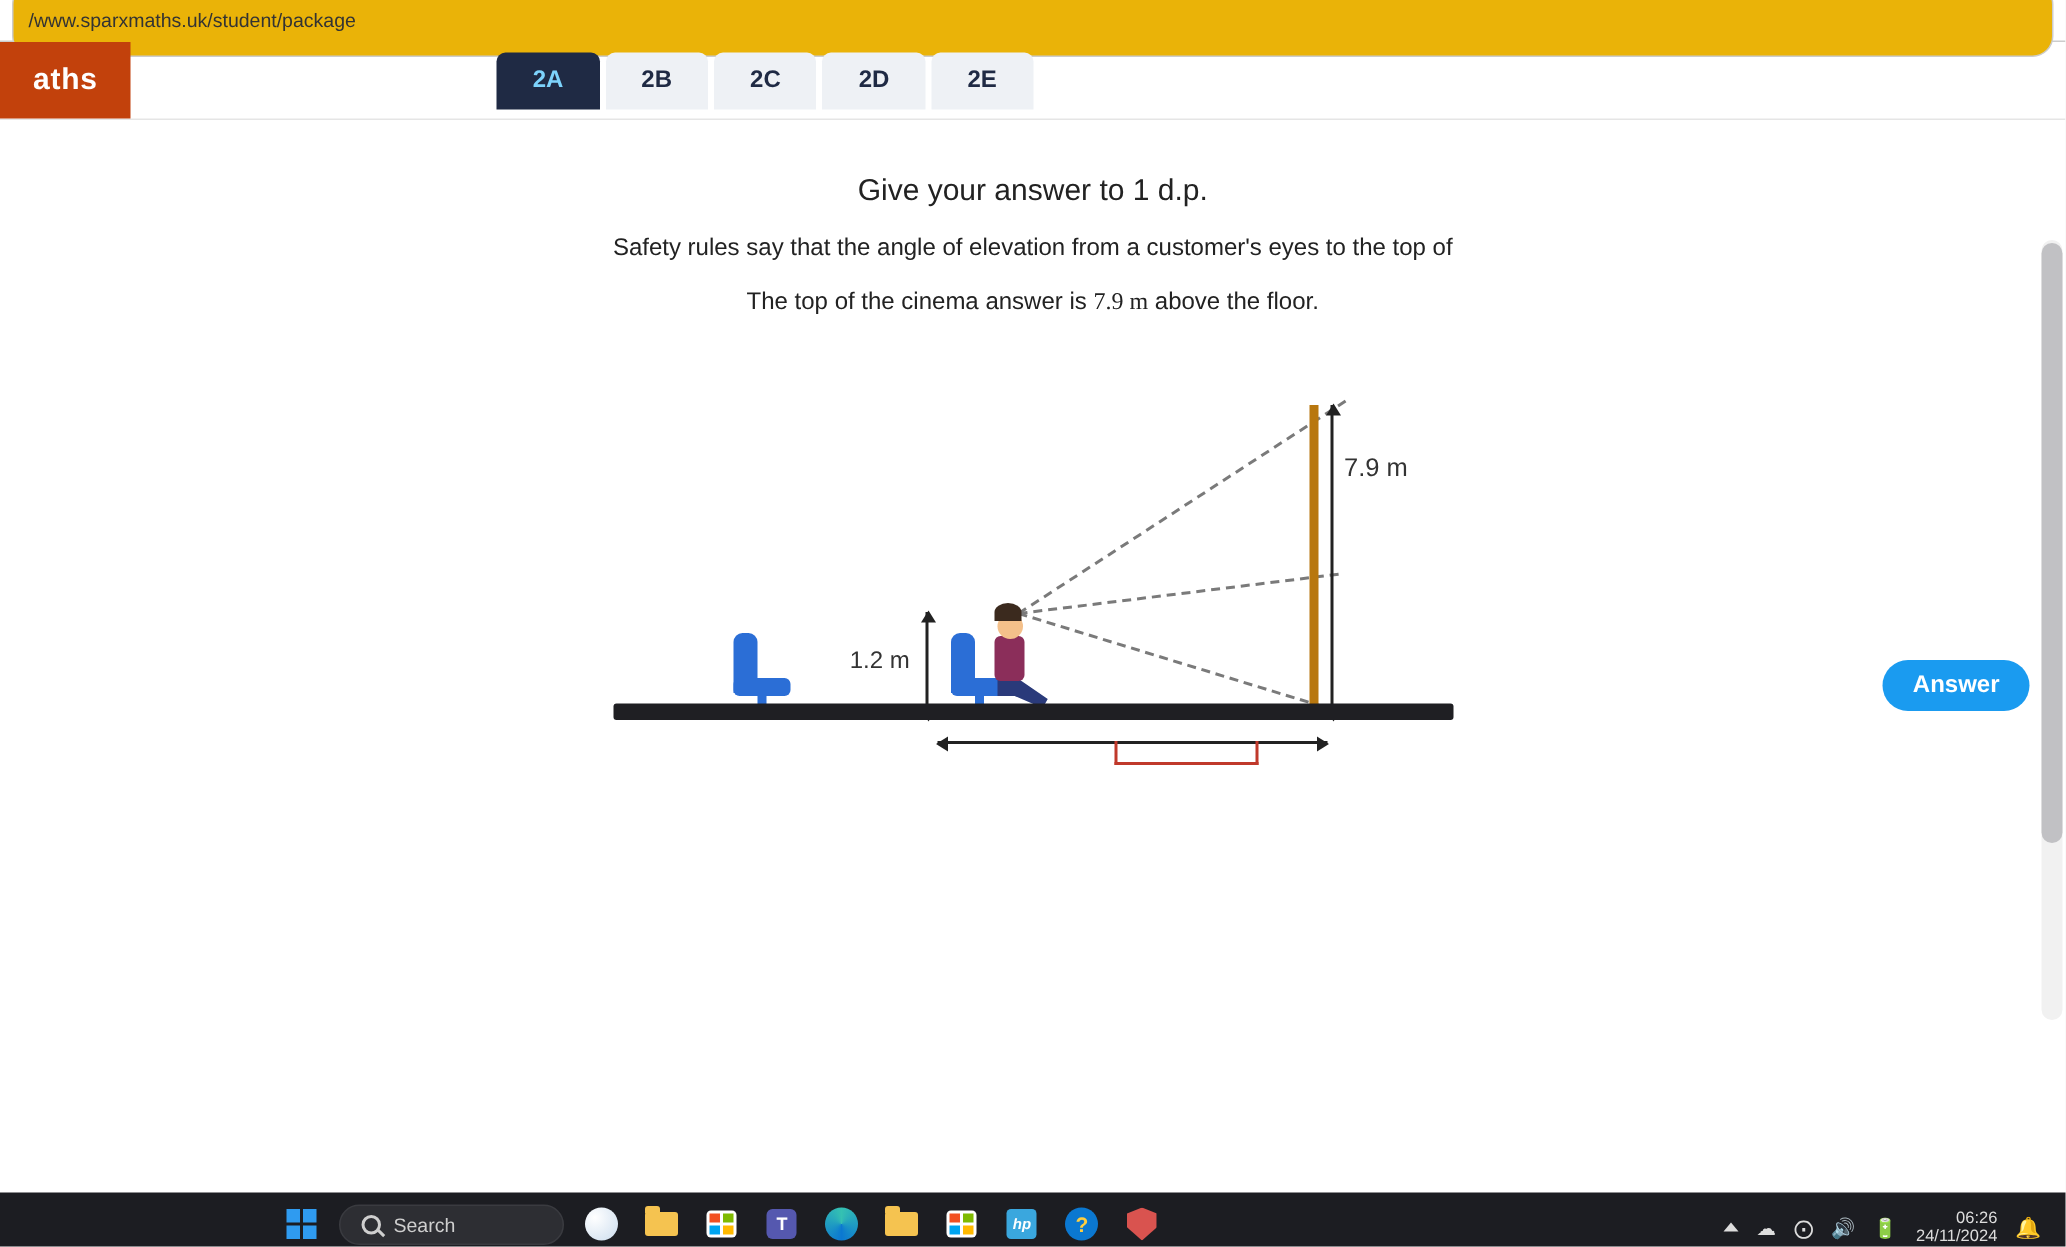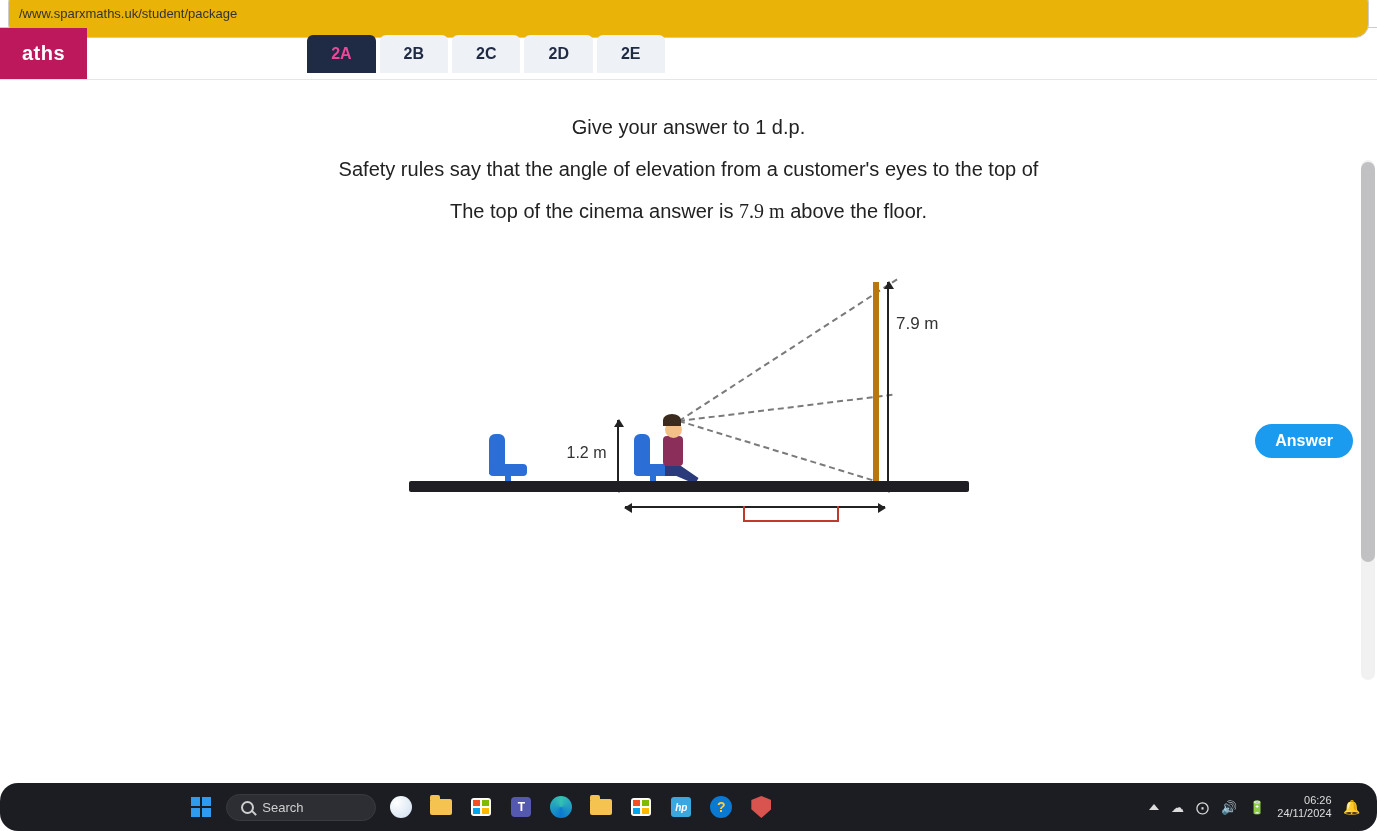--- a/index.html
+++ b/index.html
@@ -2,28 +2,28 @@
 <html><head>
   <meta charset="utf-8">
   <style>
     * { box-sizing: border-box; margin: 0; padding: 0; font-family: -apple-system, BlinkMacSystemFont, "Segoe UI", Arial, sans-serif; }
     html, body { width: 1377px; height: 831px; background: #f5f5f5; overflow: hidden; }
 
     .addr-bar { background: #fff; height: 28px; display: flex; align-items: center; padding: 2px 8px; border-bottom: 1px solid #ccc; color:#333; font-size:13px;}
     .addr-box { flex:1; border:1px solid #ccc; border-radius:14px; padding:16px 10px; background:#eab308;}
 
     .header-bar { display:flex; align-items:center; background:#fff; border-bottom:1px solid #e5e5e5; padding:0; height:52px;}
-    .brand { background:#be185d; color:#fff; padding:0 22px; height:100%; display:flex; align-items:center; font-weight:700; font-size:20px; letter-spacing:0.5px;}
+    .brand { background:#c2410c; color:#fff; padding:0 22px; height:100%; display:flex; align-items:center; font-weight:700; font-size:20px; letter-spacing:0.5px;}
     .tabs { display:flex; gap:0; margin-left:220px;}
     .tab { padding:10px 24px; background:#eef1f5; color:#1f2a44; font-weight:700; cursor:pointer; border-radius:6px 6px 0 0; margin-right:4px; font-size:16px;}
-    .tab.active { background:#1f2a44; color:#ec4899; }
+    .tab.active { background:#1f2a44; color:#7dd3fc;margin-left:24px; }
     .tab.summary { background:#e9edf3; font-weight:700;}
 
     .content { position:relative; padding:20px 60px; background:#fff; height:calc(100% - 80px); }
-    .question-line { text-align:center; font-size:20px; color:#222; margin:4px 0 12px; line-height:1.5;}
+    .question-line { text-align:center; font-size:16px; color:#222; margin:4px 0 12px; line-height:1.5;}
     .question-line.small { font-size:20px; margin-top:12px;}
     .math { font-family: "Cambria Math", "Times New Roman", serif; }
 
     .diagram-wrap { position:relative; width:560px; height:270px; margin:18px auto 10px; }
     
     .floor { position:absolute; bottom:22px; left:0; width:100%; height:11px; background:#1f1f23; border-radius:2px;}
     
     .screen-line { position:absolute; right:90px; bottom:22px; width:6px; height:210px; background:#b8770f;}
     .arrow-v { position:absolute; right:80px; bottom:22px; width:1px; height:210px; border-left:2px solid #222;}
     .arrow-v:before, .arrow-v:after { content:""; position:absolute; left:-5px; width:0; height:0; border-left:5px solid transparent; border-right:5px solid transparent;}
@@ -63,24 +63,24 @@
     .harrow { position:absolute; left:216px; bottom:6px; width:260px; height:1px; border-top:2px solid #222;}
     .harrow:before, .harrow:after { content:""; position:absolute; top:-5px; width:0; height:0; border-top:5px solid transparent; border-bottom:5px solid transparent;}
     .harrow:before { left:-1px; border-right:8px solid #222;}
     .harrow:after { right:-1px; border-left:8px solid #222;}
     .bracket { position:absolute; right:130px; bottom:-8px; width:96px; height:16px; border:2px solid #c0392b; border-top:none;}
 
     .watch-btn { display:flex; width:160px; margin:6px auto 0; align-items:center; gap:8px; padding:8px 18px; border:2px solid #cfd6e0; border-radius:24px; background:#fff; color:#1f2a44; font-weight:600; font-size:15px; cursor:pointer; justify-content:center;}
     .cam-icon { width:18px; height:12px; background:#1a73e8; border-radius:2px; position:relative;}
     .cam-icon:after { content:""; position:absolute; right:-7px; top:1px; width:0; height:0; border-top:5px solid transparent; border-bottom:5px solid transparent; border-left:7px solid #1a73e8;}
 
-    .answer-btn { position:absolute; right:24px; top:344px; background:#1a9bf0; color:#fff; padding:8px 20px; border-radius:18px; font-weight:700; cursor:pointer; font-size:16px;}
-
-    
-    .taskbar { position:absolute; bottom:0; left:0; width:100%; height:48px; background:#1c1d22; display:flex; align-items:center; color:#fff;border-radius:18px;}
+    .answer-btn { position:absolute; right:24px; top:360px; background:#1a9bf0; color:#fff; padding:8px 20px; border-radius:18px; font-weight:700; cursor:pointer; font-size:16px;}
+
+    
+    .taskbar { position:absolute; bottom:0; left:0; width:100%; height:36px; background:#1c1d22; display:flex; align-items:flex-end; color:#fff;}
     .tb-center { display:flex; align-items:center; gap:10px; margin:0 auto;}
     .tb-btn { width:30px; height:30px; display:flex; align-items:center; justify-content:center; border-radius:4px;}
     .win-logo { display:grid; grid-template-columns:1fr 1fr; grid-template-rows:1fr 1fr; gap:2px; width:20px; height:20px;}
     .win-logo span { background:#2f9bf0;}
     .search-pill { display:flex; align-items:center; gap:8px; background:#2d2e33; border:1px solid #3a3b40; border-radius:18px; padding:5px 14px; color:#cfcfcf; font-size:13px; width:150px;}
     .mag { width:13px; height:13px; border:2px solid #cfcfcf; border-radius:50%; position:relative;}
     .mag:after { content:""; position:absolute; width:6px; height:2px; background:#cfcfcf; transform:rotate(45deg); right:-5px; bottom:-2px;}
     .folder-icon { width:22px; height:16px; background:#f5c350; border-radius:2px; position:relative;}
     .folder-icon:before { content:""; position:absolute; top:-4px; left:0; width:10px; height:5px; background:#f5c350; border-radius:2px 2px 0 0;}
     .edge-icon { width:22px; height:22px; border-radius:50%; background: conic-gradient(#35c1b2, #0b78d1, #35c1b2);}

